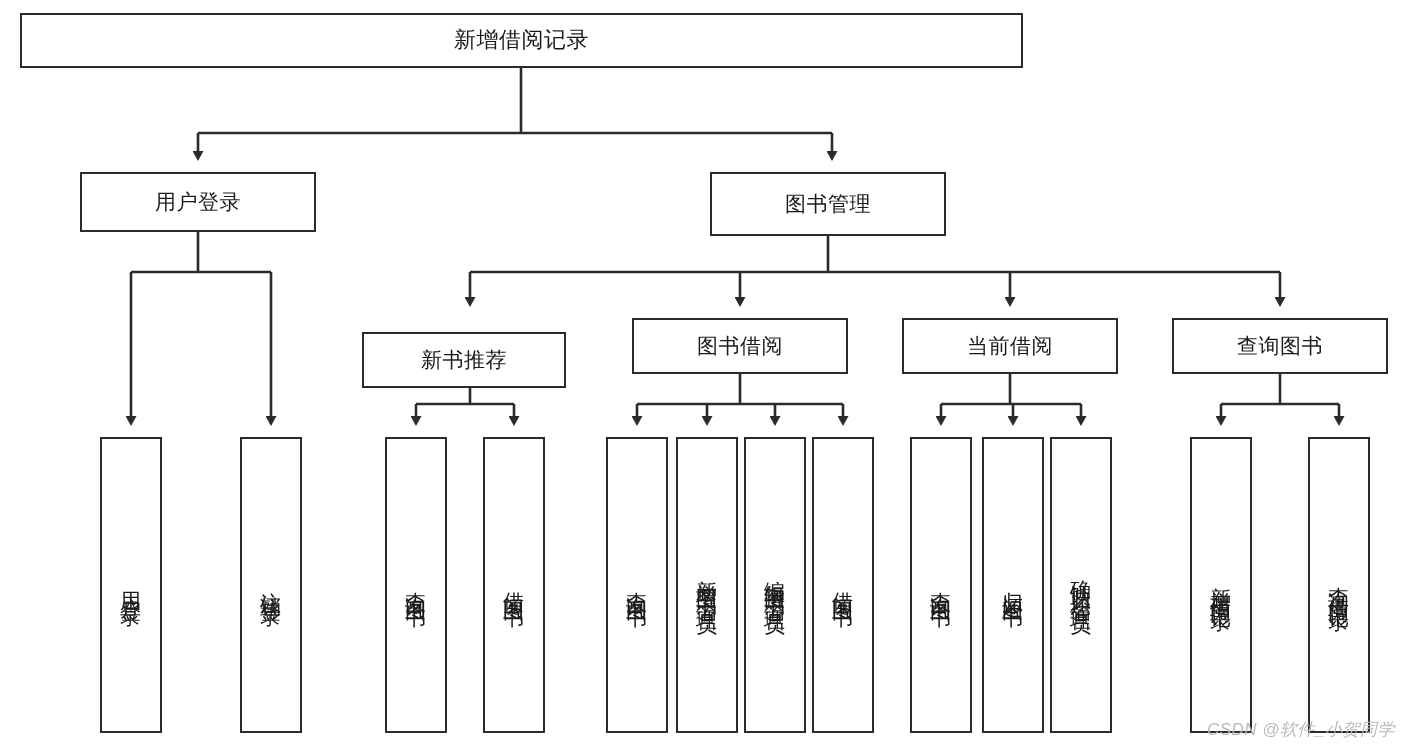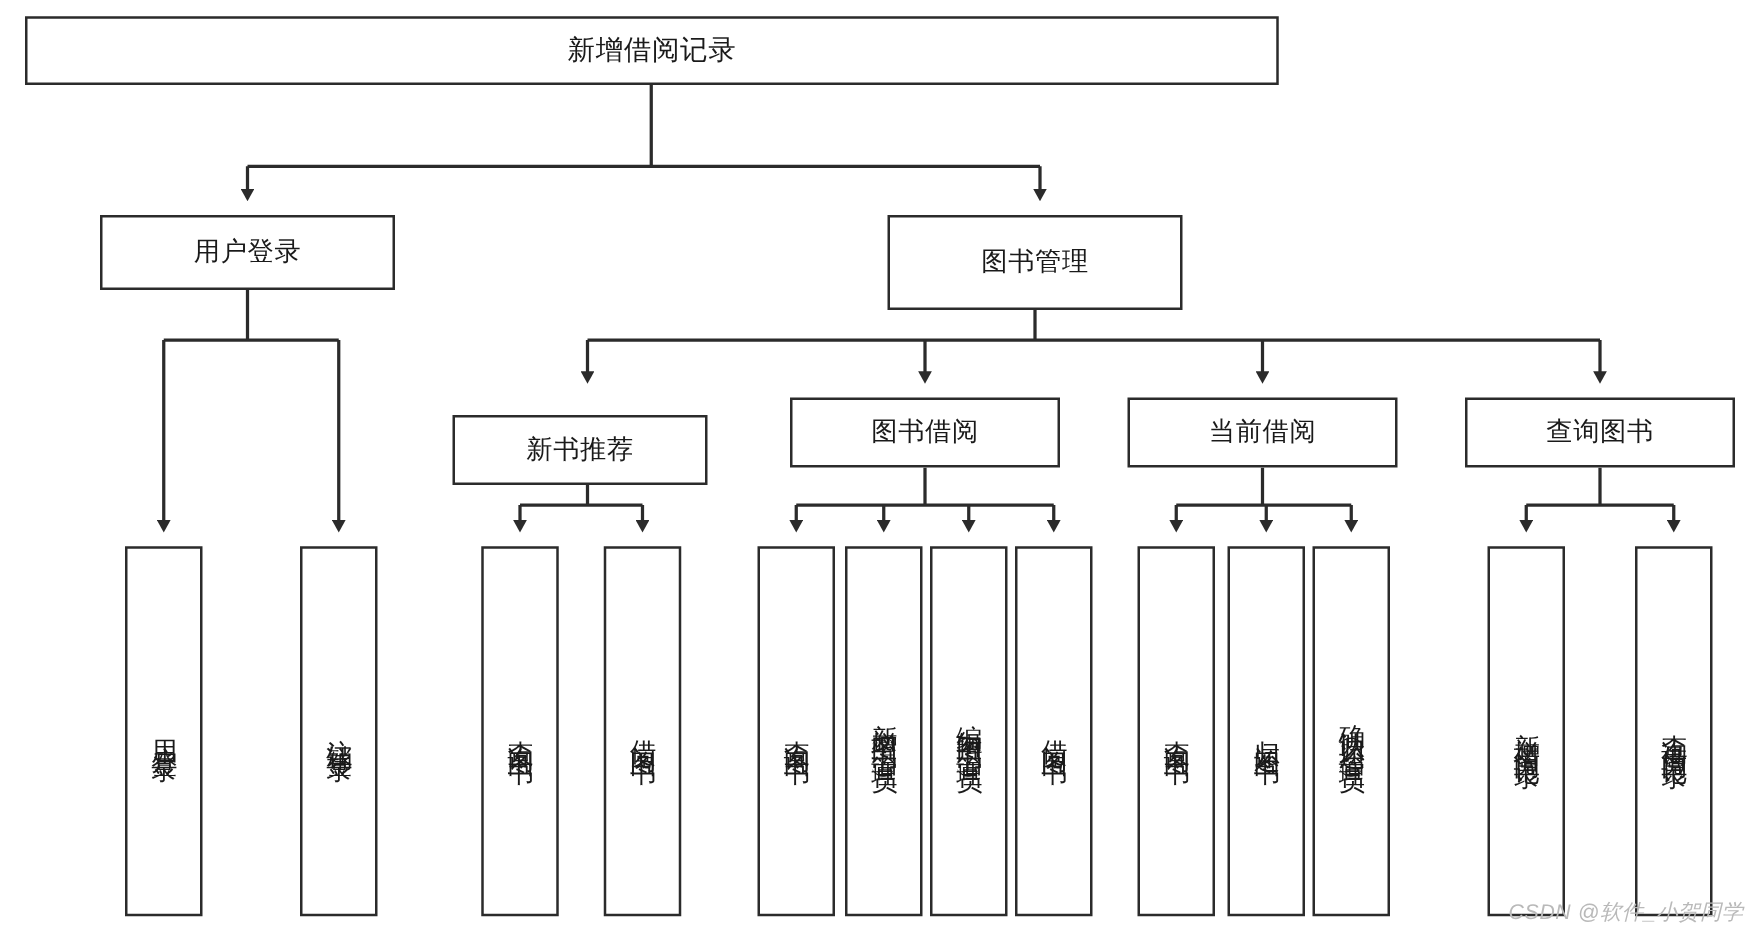--- a/index.html
+++ b/index.html
@@ -127,21 +127,21 @@
     </g>
   </svg>
 
   <div class="node root horiz" style="left:20px; top:13px; width:1003px; height:55px;">
     <span class="label">新增借阅记录</span>
   </div>
 
   <div class="node horiz" style="left:80px; top:172px; width:236px; height:60px;">
     <span class="label">用户登录</span>
   </div>
-  <div class="node horiz" style="left:710px; top:172px; width:236px; height:76px;">
+  <div class="node horiz" style="left:710px; top:172px; width:236px; height:64px;">
     <span class="label">图书管理</span>
   </div>
 
   <div class="node horiz" style="left:362px; top:332px; width:204px; height:56px;">
     <span class="label">新书推荐</span>
   </div>
   <div class="node horiz" style="left:902px; top:318px; width:216px; height:56px;">
     <span class="label">当前借阅</span>
   </div>
   <div class="node horiz" style="left:632px; top:318px; width:216px; height:56px;">

